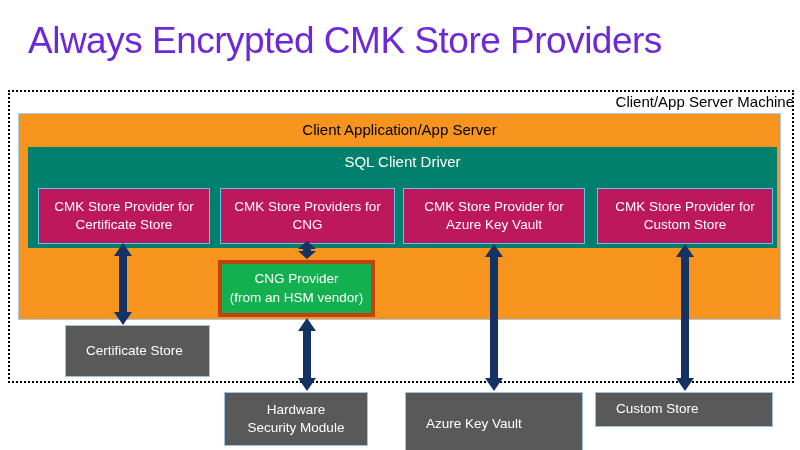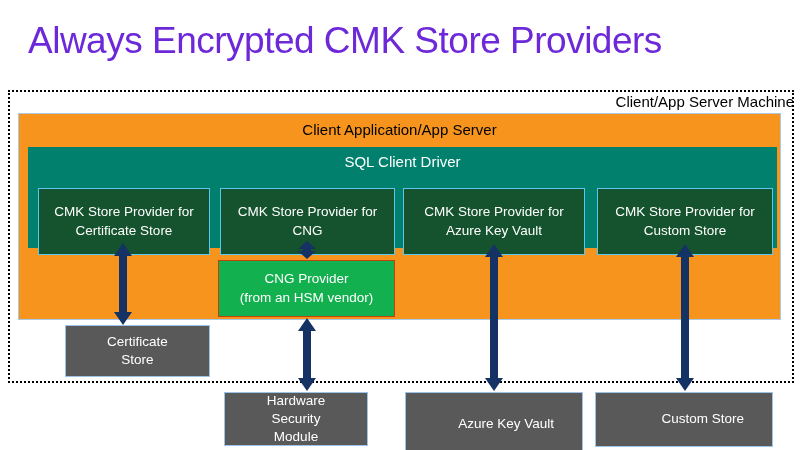--- a/index.html
+++ b/index.html
@@ -31,46 +31,46 @@
   }
   .sql-driver{
     position:absolute;left:28px;top:147px;width:749px;height:101px;
     background:#01806D;box-sizing:border-box;
   }
   .sql-driver-label{
     position:absolute;left:0;top:6px;width:100%;
     text-align:center;font-size:15px;color:#ffffff;
   }
   .provider{
-    position:absolute;top:188px;height:67px;
-    background:#14532d;border:1px solid #5BC6F0;box-sizing:border-box;
+    position:absolute;top:188px;height:56px;
+    background:#be185d;border:1px solid #5BC6F0;box-sizing:border-box;
     display:flex;align-items:center;justify-content:center;
     text-align:center;color:#ffffff;font-size:13.5px;line-height:1.35;
     padding:0 11px;
   }
   .provider.p1{left:38px;width:172px;}
   .provider.p2{left:220px;width:175px;}
   .provider.p3{left:403px;width:182px;}
   .provider.p4{left:597px;width:176px;}
   .cng-provider{
-    position:absolute;left:218px;top:260px;width:177px;height:57px;
-    background:#12B04F;border:1px solid #c2410c;box-sizing:border-box;
+    position:absolute;left:218px;top:260px;width:157px;height:57px;
+    background:#12B04F;border:4px solid #c2410c;box-sizing:border-box;
     display:flex;flex-direction:column;align-items:center;justify-content:center;
     text-align:center;color:#ffffff;font-size:13.5px;line-height:1.4;
   }
   .store{
     position:absolute;background:#595959;border:1px solid #9DC3E6;box-sizing:border-box;
-    display:flex;align-items:center;justify-content:flex-end;
+    display:flex;align-items:center;justify-content:flex-start;
     text-align:center;color:#ffffff;font-size:13.5px;line-height:1.35;
-    padding:0 28px;
+    padding:0 20px;
   }
   .store.s1{left:65px;top:325px;width:145px;height:52px;}
   .store.s2{left:218px;top:392px;width:144px;height:54px;margin-left:6px;}
   .store.s3{left:405px;top:392px;width:178px;height:64px;}
-  .store.s4{left:595px;top:392px;width:178px;height:55px;}
+  .store.s4{left:595px;top:392px;width:178px;height:35px;}
   .arrow-layer{
     position:absolute;left:0;top:0;width:800px;height:450px;
     pointer-events:none;z-index:5;
   }
   .arrow-layer polygon{fill:#143264;}
 </style>
 </head>
 <body>
 
 <div class="canvas">
@@ -85,21 +85,21 @@
   </div>
 
   <div class="sql-driver">
     <div class="sql-driver-label">SQL Client Driver</div>
   </div>
 
   <div class="provider p1">
     <span>CMK Store Provider for Certificate Store</span>
   </div>
   <div class="provider p2">
-    <span>CMK Store Provider for CNG</span>
+    <span>CMK Store Providers for CNG</span>
   </div>
   <div class="provider p3">
     <span>CMK Store Provider for Azure Key Vault</span>
   </div>
   <div class="provider p4">
     <span>CMK Store Provider for Custom Store</span>
   </div>
 
   <div class="cng-provider">
     <span>CNG Provider</span>

